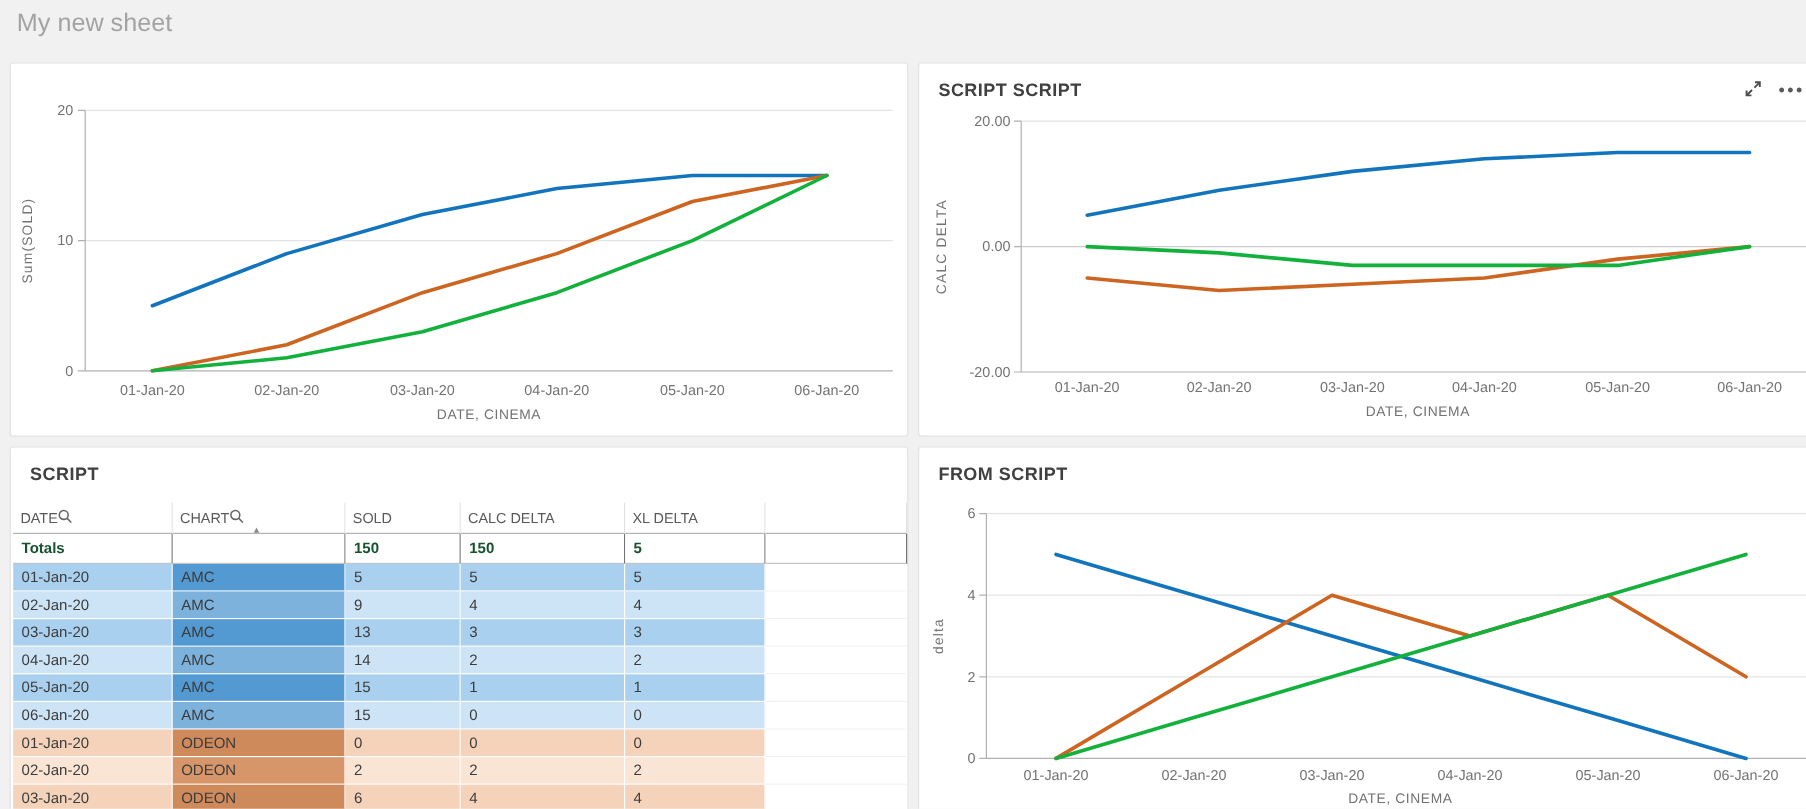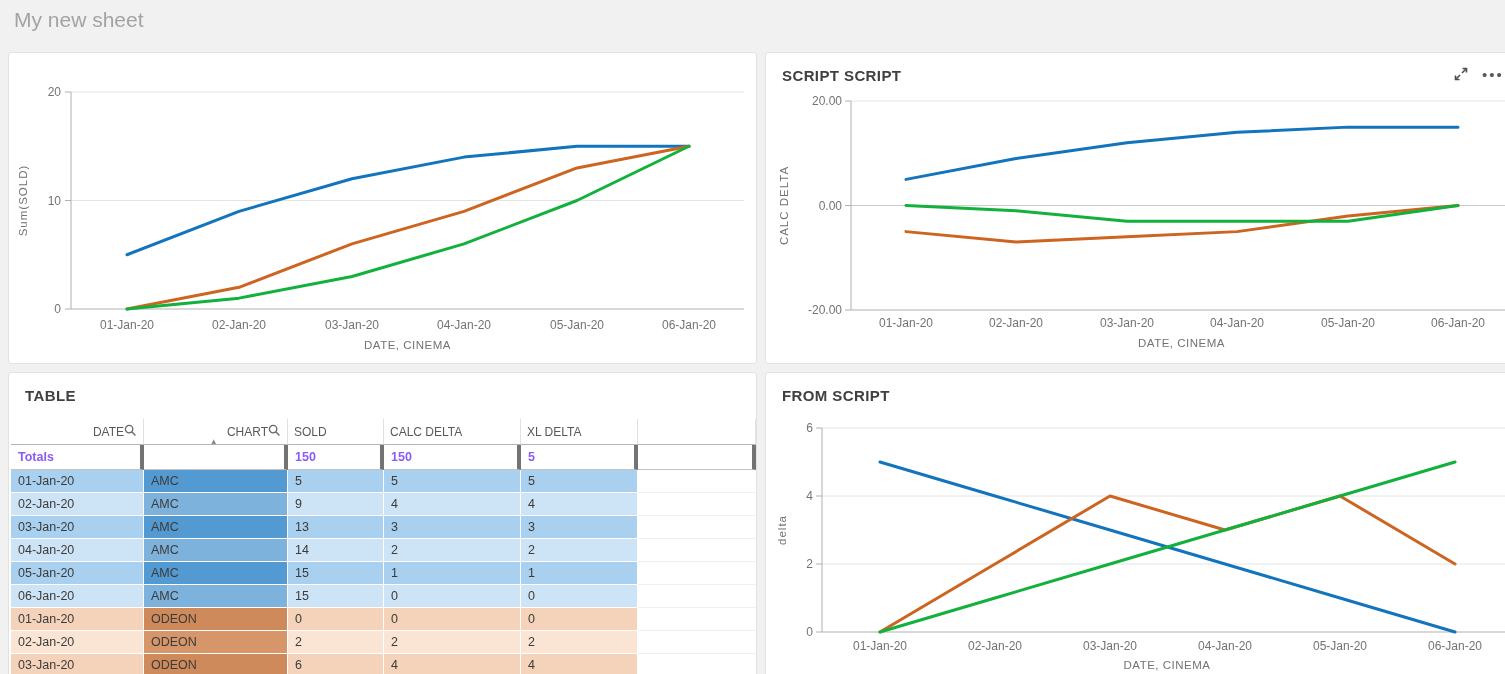--- a/index.html
+++ b/index.html
@@ -28,25 +28,25 @@
   svg .tick { font-family:"Liberation Sans",sans-serif; font-size:12px; fill:#737373; }
   svg .axis-title { font-family:"Liberation Sans",sans-serif; font-size:11.5px; fill:#737373; letter-spacing:1px; }
   svg .x-title { letter-spacing:.5px; }
 
   
   #qtable { position:absolute; left:2px; top:46px; width:745px; border-collapse:separate; border-spacing:0; table-layout:fixed; }
   #qtable th { height:26px; font-size:12px; font-weight:400; color:#595959; text-align:left;
                border-bottom:1px solid #b3b3b3; border-right:1px solid #e0e0e0; padding:0 6px;
                position:relative; white-space:nowrap; overflow:hidden; background:#fff; }
   #qtable th.num { text-align:left; }
-  #qtable th .hwrap { display:flex; align-items:center; justify-content:flex-end; }
+  #qtable th .hwrap { display:flex; align-items:center; justify-content:flex-start; }
   #qtable td { height:23px; font-size:12.5px; color:#3b3b3b; border-right:1px solid #fff;
                border-bottom:1px solid #fff; padding:0 8px 0 7px; white-space:nowrap; overflow:hidden; }
-  #qtable tr.totals td { height:25px; font-weight:700; color:#8b5cf6; background:#fff;
-               border-bottom:1px solid #c4c4c4; border-right:4px solid #737373; }
+  #qtable tr.totals td { height:25px; font-weight:700; color:#14532d; background:#fff;
+               border-bottom:1px solid #c4c4c4; border-right:1px solid #737373; }
   #qtable td.num { text-align:left; }
   #qtable td.c-empty { background:#fff; border-bottom:1px solid #f0f0f0; }
   tr.row-amc.dark  td.c-plain { background:#a9d1ef; }
   tr.row-amc.dark  td.c-cin   { background:#549ad2; }
   tr.row-amc.light td.c-plain { background:#cde4f7; }
   tr.row-amc.light td.c-cin   { background:#7db2dd; }
   tr.row-odeon.dark  td.c-plain { background:#f4d3ba; }
   tr.row-odeon.dark  td.c-cin   { background:#cf8a5c; }
   tr.row-odeon.light td.c-plain { background:#fae5d5; }
   tr.row-odeon.light td.c-cin   { background:#d6966a; }
@@ -123,21 +123,21 @@
         <text x="692" y="274" text-anchor="middle" class="tick">06-Jan-20</text>
         <text x="415.5" y="294" text-anchor="middle" class="axis-title x-title">DATE, CINEMA</text>
         <text x="22" y="152.5" text-anchor="middle" class="axis-title" transform="rotate(-90 22 152.5)">CALC DELTA</text>
         <polyline points="140,126.375 250,105.475 361,89.80000000000001 471,79.35000000000001 582,74.125 692,74.125" fill="none" stroke="#1274bd" stroke-width="3" stroke-linejoin="round" stroke-linecap="round"></polyline>
         <polyline points="140,178.625 250,189.075 361,183.85 471,178.625 582,162.95 692,152.5" fill="none" stroke="#cd6420" stroke-width="3" stroke-linejoin="round" stroke-linecap="round"></polyline>
         <polyline points="140,152.5 250,157.725 361,168.175 471,168.175 582,168.175 692,152.5" fill="none" stroke="#12b13c" stroke-width="3" stroke-linejoin="round" stroke-linecap="round"></polyline>
       </svg>
   </div>
 
   <div class="panel" id="panel-table">
-    <div class="panel-title">TABLE</div>
+    <div class="panel-title">SCRIPT</div>
     <table id="qtable">
       <colgroup>
         <col style="width:133px">
           <col style="width:144px">
           <col style="width:96px">
         <col style="width:137px">
           <col style="width:117px">
           <col>
       </colgroup>
       <thead>

